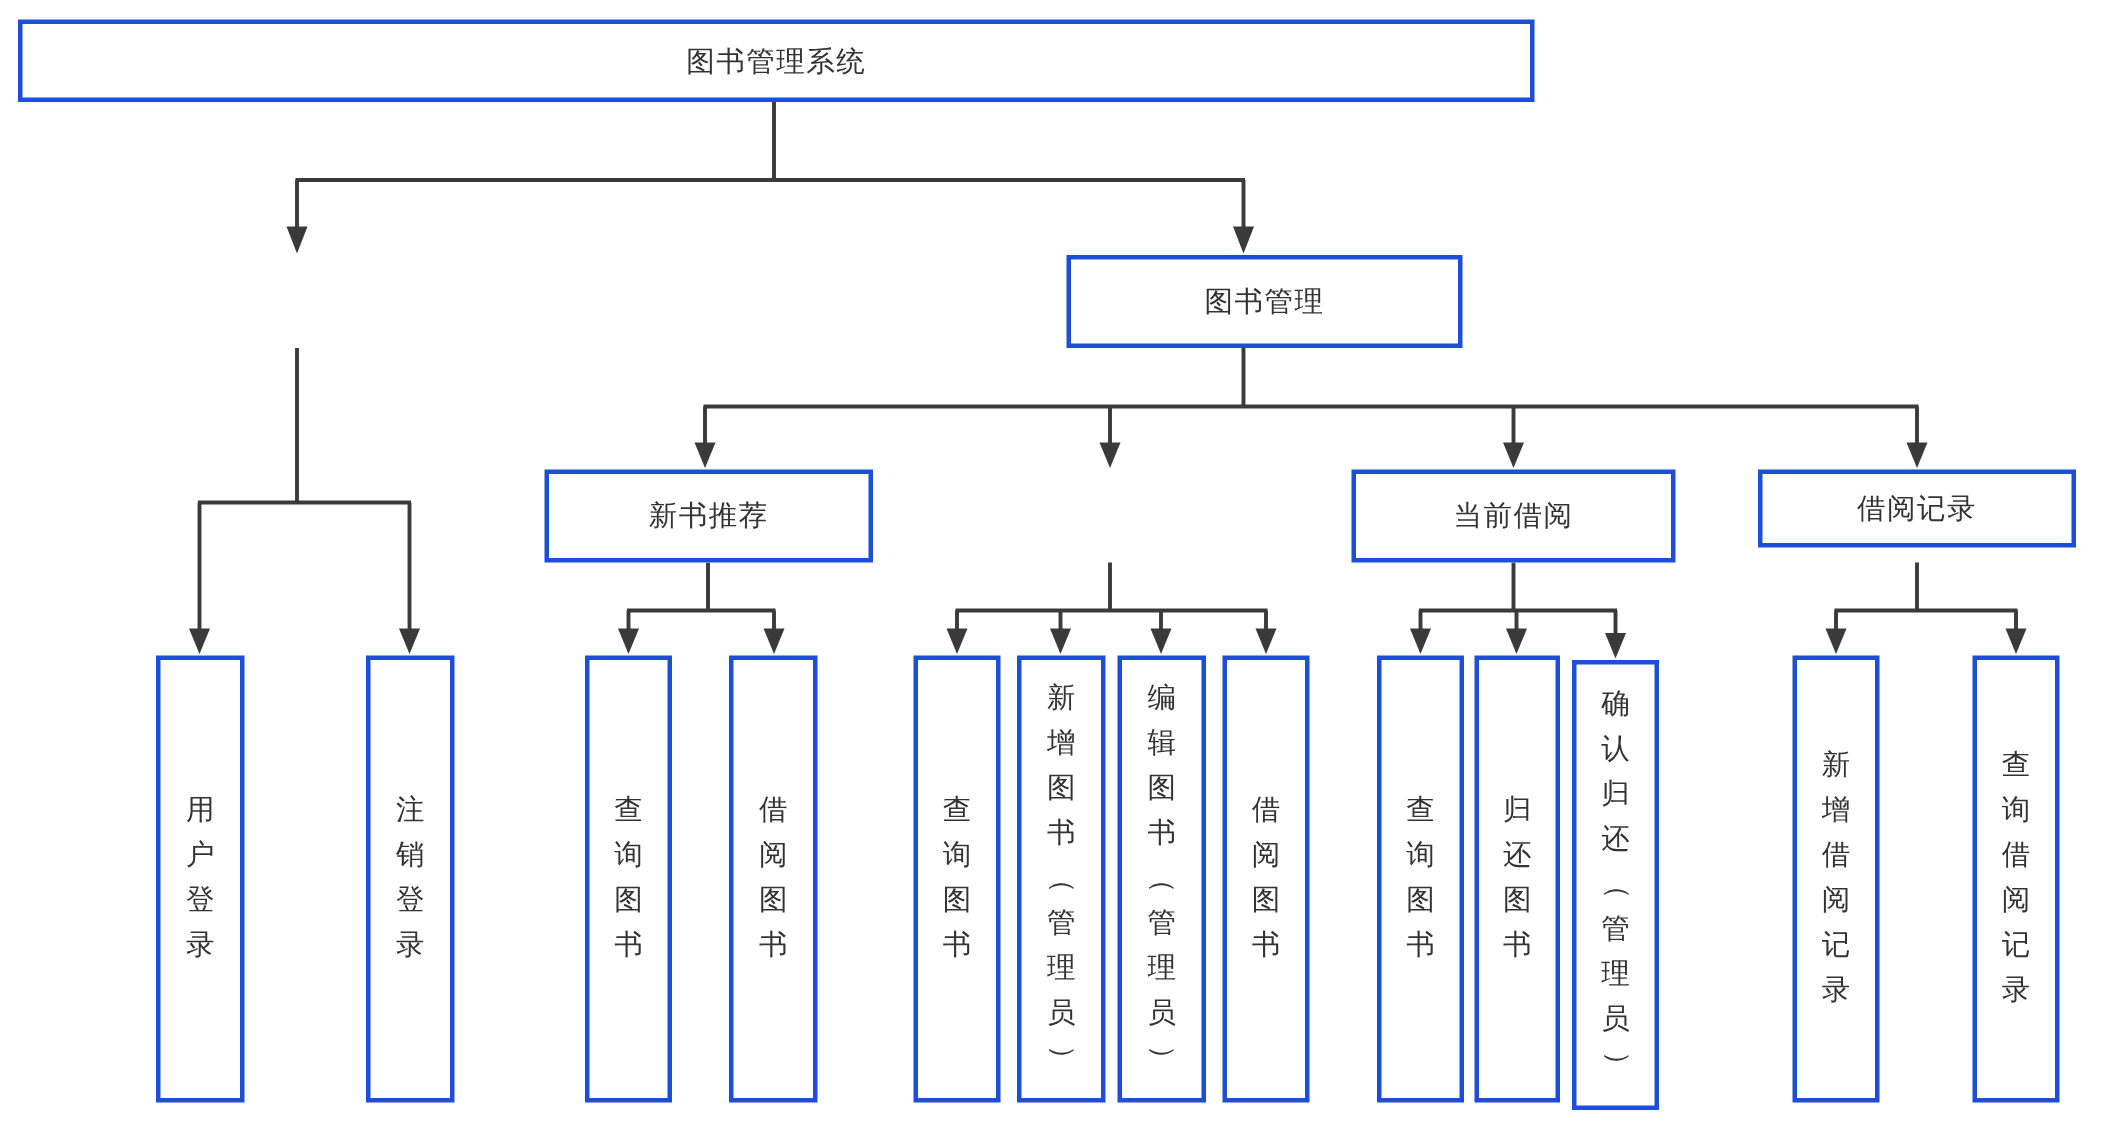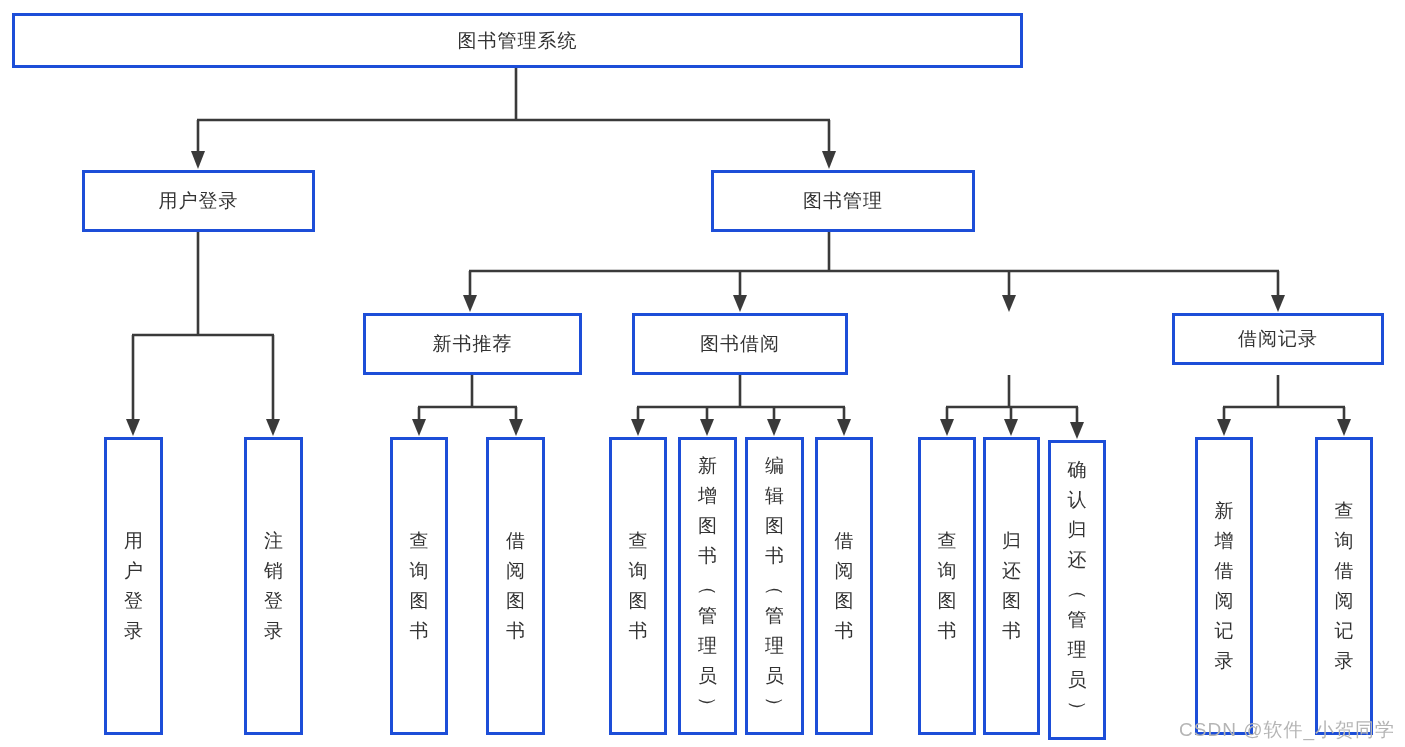--- a/index.html
+++ b/index.html
@@ -109,25 +109,24 @@
       <line x1="1223" y1="407" x2="1345" y2="407"></line>
       <line x1="1224" y1="407" x2="1224" y2="420"></line>
       <polygon points="1217,419 1231,419 1224,436" stroke="none"></polygon>
       <line x1="1344" y1="407" x2="1344" y2="420"></line>
       <polygon points="1337,419 1351,419 1344,436" stroke="none"></polygon>
     </g>
   </svg>
 
   <div class="node hbox" style="left:12px;top:13px;width:1011px;height:55px;">图书管理系统</div>
 
-  <div class="node hbox" style="left:82px;top:170px;width:233px;height:62px;">用户登录</div>
   <div class="node hbox" style="left:711px;top:170px;width:264px;height:62px;">图书管理</div>
 
   <div class="node hbox" style="left:363px;top:313px;width:219px;height:62px;">新书推荐</div>
-  <div class="node hbox" style="left:632px;top:313px;width:216px;height:62px;">图书借阅</div>
+  <div class="node hbox" style="left:901px;top:313px;width:216px;height:62px;">当前借阅</div>
   <div class="node hbox" style="left:1172px;top:313px;width:212px;height:52px;">借阅记录</div>
 
   <div class="node vbox" style="left:104px;top:437px;width:59px;height:298px;">
       <span class="vchar">用</span>
       <span class="vchar">户</span>
       <span class="vchar">登</span>
       <span class="vchar">录</span>
     </div>
   <div class="node vbox" style="left:244px;top:437px;width:59px;height:298px;">
       <span class="vchar">注</span>
@@ -218,14 +217,13 @@
     </div>
   <div class="node vbox" style="left:1315px;top:437px;width:58px;height:298px;">
       <span class="vchar">查</span>
       <span class="vchar">询</span>
       <span class="vchar">借</span>
       <span class="vchar">阅</span>
       <span class="vchar">记</span>
       <span class="vchar">录</span>
     </div>
 
-  <div class="watermark">CSDN @软件_小贺同学</div>
 </div>
 
 </body></html>

